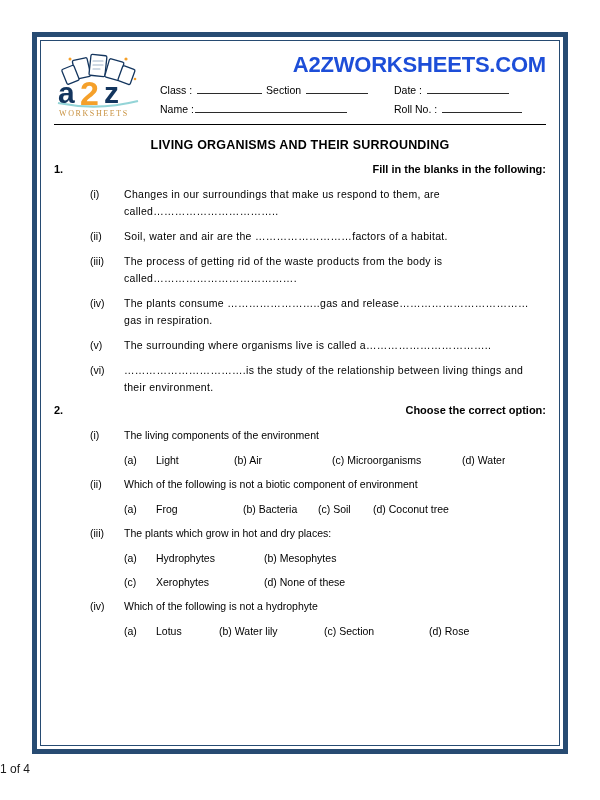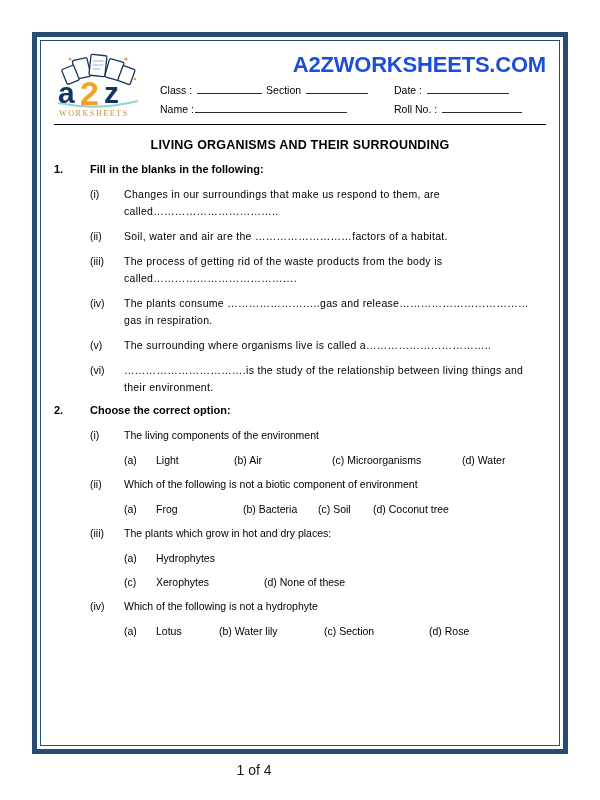--- a/index.html
+++ b/index.html
@@ -111,21 +111,21 @@
 
   
   .section { margin-bottom: 2px; }
   .section-head {
     display: flex;
     font-size: 11px;
     font-weight: bold;
     margin-bottom: 11px;
   }
   .sec-num { width: 36px; flex: 0 0 36px; }
-  .sec-label { flex: 1 1 auto; }
+  .sec-label { flex: 1 1 auto; text-align: right; }
 
   .q-row {
     display: flex;
     font-size: 10.5px;
     line-height: 1.62;
     margin-bottom: 8px;
   }
   .q-rom {
     width: 34px;
     flex: 0 0 34px;
@@ -166,22 +166,22 @@
   .cols-4 .c3 { width: 105px; flex: 0 0 105px; }
 
   .dots { letter-spacing: 0.3px; }
 
   
   .page-foot {
     position: absolute;
     left: 0;
     top: 762px;
     width: 508px;
-    text-align: center;
-    font-size: 14px;
+    text-align: left;
+    font-size: 12px;
     color: #1a1a1a;
   }
 </style>
 </head>
 <body>
 
 <div class="page-frame">
   <div class="page-frame-inner">
     <div class="sheet">
 
@@ -339,20 +339,24 @@
 
         <div class="q-row">
           <span class="q-rom">(iii)</span>
           <span class="q-text">The plants which grow in hot and dry places:</span>
         </div>
         <div class="opt-row cols-3">
           <span class="opt opt-a c1">
             <span class="tag">(a)</span>
             <span>Hydrophytes</span>
           </span>
+          <span class="opt c2">
+            <span>(b)</span>
+            <span>Mesophytes</span>
+          </span>
         </div>
         <div class="opt-row cols-3">
           <span class="opt opt-a c1">
             <span class="tag">(c)</span>
             <span>Xerophytes</span>
           </span>
           <span class="opt c2">
             <span>(d)</span>
             <span>None of these</span>
           </span>

